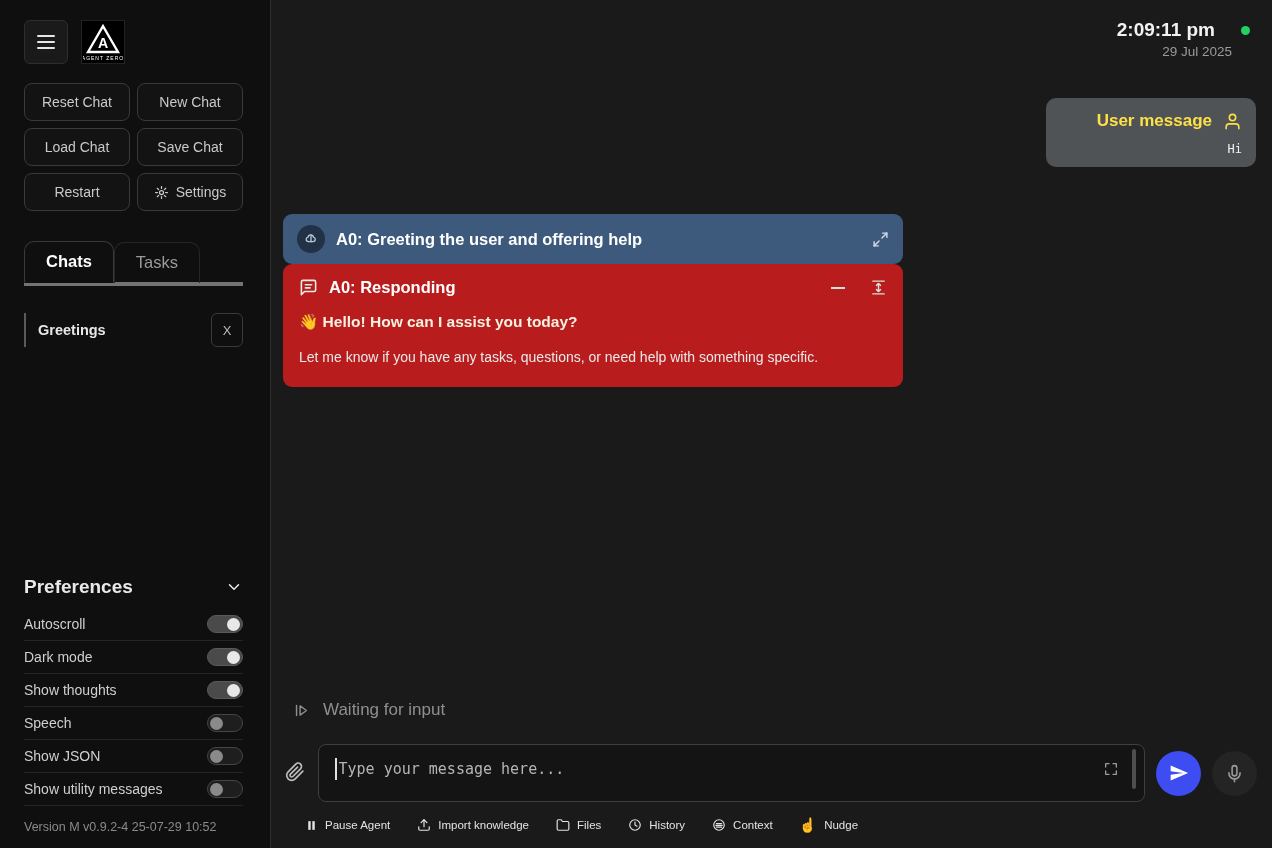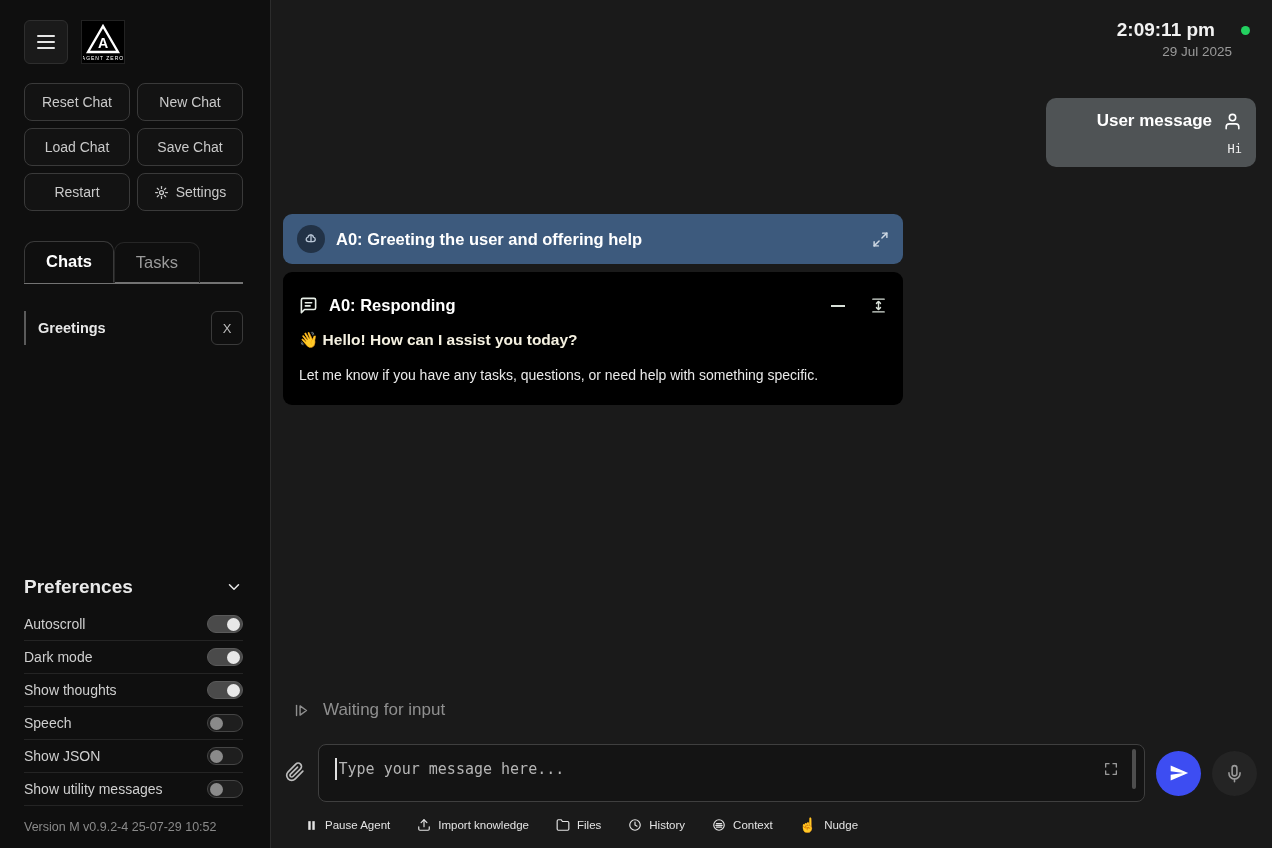--- a/index.html
+++ b/index.html
@@ -17,21 +17,21 @@
   .hamburger .bar { width:18px; height:2px; background:#e6e6e6; border-radius:1px; }
   .logo { width:44px; height:44px; background:#000; border:1px solid #222;
           display:flex; align-items:center; justify-content:center; }
 
   .btn-grid { display:grid; grid-template-columns:1fr 1fr; gap:7px; margin-top:19px; }
   .sbtn { height:38px; background:#131313; border:1px solid #3a3a3a; border-radius:8px;
           color:#c9c9c9; font-size:14px; display:flex; align-items:center;
           justify-content:center; gap:7px; cursor:pointer; font-family:inherit; }
   .sbtn svg { flex:none; }
 
-  .tabs { display:flex; margin-top:30px; border-bottom:2px solid #737373; align-items:flex-end; }
+  .tabs { display:flex; margin-top:30px; border-bottom:4px solid #737373; align-items:flex-end; }
   .tab { padding:10px 21px 11px; font-size:16.5px; border-radius:10px 10px 0 0;
          cursor:pointer; margin-bottom:-1px; }
   .tab.active { color:#fff; font-weight:bold; border:1px solid #3a3a3a;
                 border-bottom:1px solid #0f0f0f; background:#0f0f0f; }
   .tab.inactive { color:#9a9a9a; border:1px solid #262626; border-bottom:none; }
 
   .chat-list { margin-top:27px; }
   .chat-item { display:flex; align-items:center; justify-content:space-between;
                border-left:2px solid #5a5a5a; padding-left:12px; cursor:pointer; }
   .chat-item-label { color:#e8e8e8; font-weight:bold; font-size:14.5px; }
@@ -63,32 +63,32 @@
   .time-row { display:flex; align-items:center; gap:26px; justify-content:flex-end; }
   .time { color:#f2f2f2; font-size:19px; font-weight:600; }
   .status-dot { width:9px; height:9px; border-radius:50%; background:#23d160; }
   .date { color:#9a9a9a; font-size:13.5px; margin-top:3px; margin-right:18px; }
 
   .messages { flex:1; padding:98px 16px 0 12px; }
 
   .user-bubble { margin-left:auto; width:210px; background:#4f5355; border-radius:10px;
                  padding:13px 14px 11px; text-align:right; }
   .user-title-row { display:flex; align-items:flex-end; justify-content:flex-end; gap:11px;
-                    color:#ffffff; font-weight:bold; font-size:17px; }
+                    color:#fde047; font-weight:bold; font-size:17px; }
   .user-text { font-family:"DejaVu Sans Mono", monospace; font-size:12px; color:#f0f0f0;
                margin-top:11px; }
 
   .agent-heading { width:620px; margin-top:47px; background:#3d5a7d; border-radius:9px;
                    height:50px; display:flex; align-items:center; padding:0 14px; gap:11px; }
   .agent-avatar { width:28px; height:28px; border-radius:50%; background:#223246;
                   display:flex; align-items:center; justify-content:center; flex:none; }
   .agent-heading-title { color:#fff; font-weight:bold; font-size:16.5px; flex:1; }
 
-  .agent-body { width:620px; margin-top:8px; background:#000000; border-radius:9px;
-                padding:24px 16px 20px; }
+  .agent-body { width:620px; margin-top:0; background:#b91c1c; border-radius:9px;
+                padding:14px 16px 20px; }
   .agent-body-header { display:flex; align-items:center; gap:11px; color:#e8efe8; }
   .agent-body-title { color:#fff; font-weight:bold; font-size:16.5px; flex:1; }
   .min-bar { width:14px; height:2px; background:#d8e0d8; margin-right:14px; }
   .msg-line1 { color:#f5f1e1; font-weight:bold; font-size:15.5px; margin-top:16px; }
   .msg-line2 { color:#eaeaea; font-size:14px; margin-top:16px; line-height:1.45; }
 
   .bottom { padding:0 15px 0 12px; }
   .status-row { display:flex; align-items:center; gap:13px; color:#8f8f8f; font-size:17px;
                 margin-bottom:24px; padding-left:10px; }
   .input-row { display:flex; align-items:center; gap:11px; }

